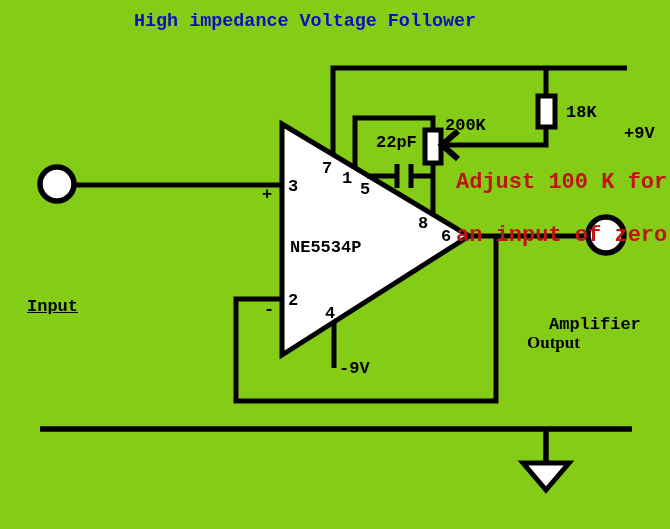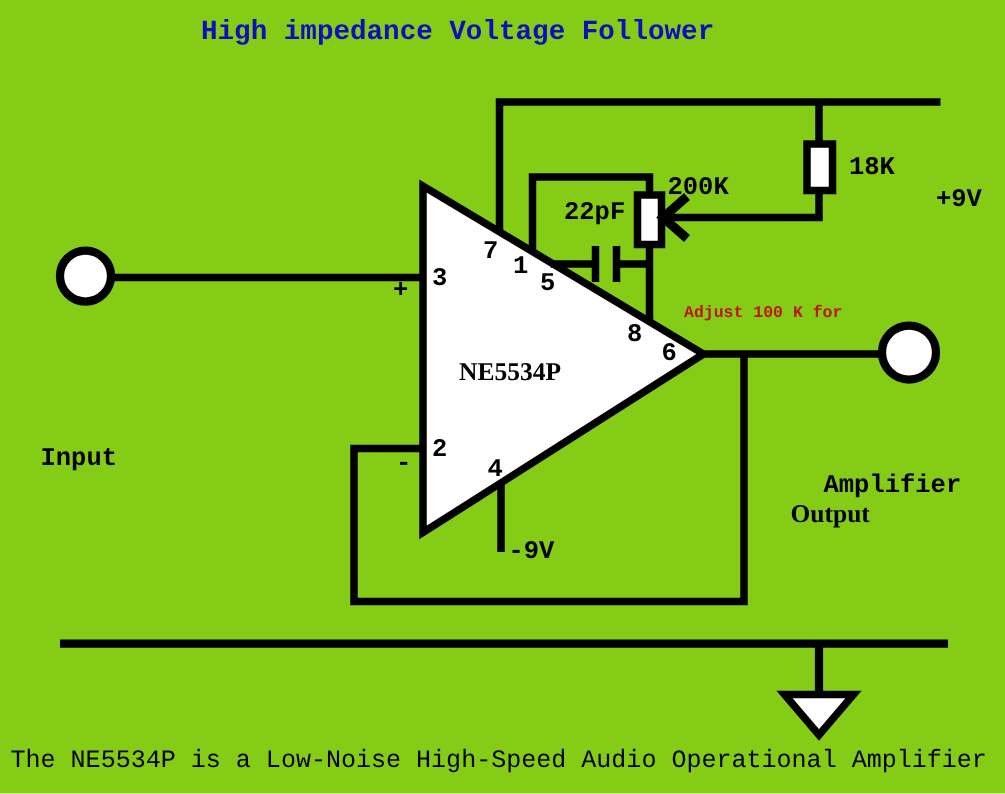--- a/index.html
+++ b/index.html
@@ -34,24 +34,24 @@
     top: 13px;
     color: #0e0ebe;
     font-size: 18.4px;
     font-weight: bold;
     line-height: 1;
     white-space: pre;
   }
   #annotation {
     position: absolute;
     left: 456px;
-    top: 166px;
+    top: 139px;
     width: 172px;
     color: #c01414;
-    font-size: 11px;
+    font-size: 22px;
     font-weight: bold;
     line-height: 17.5px;
     text-align: left;
     white-space: pre;
   }
   #caption {
     position: absolute;
     left: 7px;
     top: 500px;
     color: #000000;
@@ -116,36 +116,36 @@
   </svg>
 
   <div id="title">High impedance Voltage Follower</div>
 
   <div class="lbl" style="left:624px; top:78px;margin-top:47px;">+9V</div>
   <div class="lbl" style="left:339px; top:360px;">-9V</div>
 
   <div class="lbl" style="left:566px; top:104px;">18K</div>
   <div class="lbl" style="left:445px; top:117px;">200K</div>
   <div class="lbl" style="left:376px; top:134px;">22pF</div>
-  <div class="lbl" style="left:306px; top:239px;font-family:Liberation Serif, serif;">NE5534P</div>
+  <div class="lbl" style="left:290px; top:239px;">NE5534P</div>
 
   <div class="lbl" style="left:322px; top:160px;">7</div>
   <div class="lbl" style="left:342px; top:170px;">1</div>
   <div class="lbl" style="left:360px; top:181px;">5</div>
   <div class="lbl" style="left:418px; top:215px;">8</div>
   <div class="lbl" style="left:441px; top:228px;">6</div>
   <div class="lbl" style="left:288px; top:178px;">3</div>
   <div class="lbl" style="left:288px; top:292px;">2</div>
   <div class="lbl" style="left:325px; top:305px;">4</div>
   <div class="lbl" style="left:262px; top:186px;">+</div>
   <div class="lbl" style="left:264px; top:301px;">-</div>
 
-  <div class="lbl" style="left:27px; top:298px;">Input</div>
+  <div class="lbl" style="left:27px; top:298px;text-decoration:underline;">Input</div>
   <div class="lbl" style="left:549px; top:316px;">Amplifier</div>
   <div class="lbl" style="left:527px; top:334px;font-family:Liberation Serif, serif;">Output</div>
 
   <div id="annotation">
     <div>Adjust 100 K for</div>
+    <div>an input of zero</div>
   </div>
 
-  <div id="caption">The NE5534P is a Low-Noise High-Speed Audio Operational Amplifier</div>
 
 </div>
 
 </body></html>

